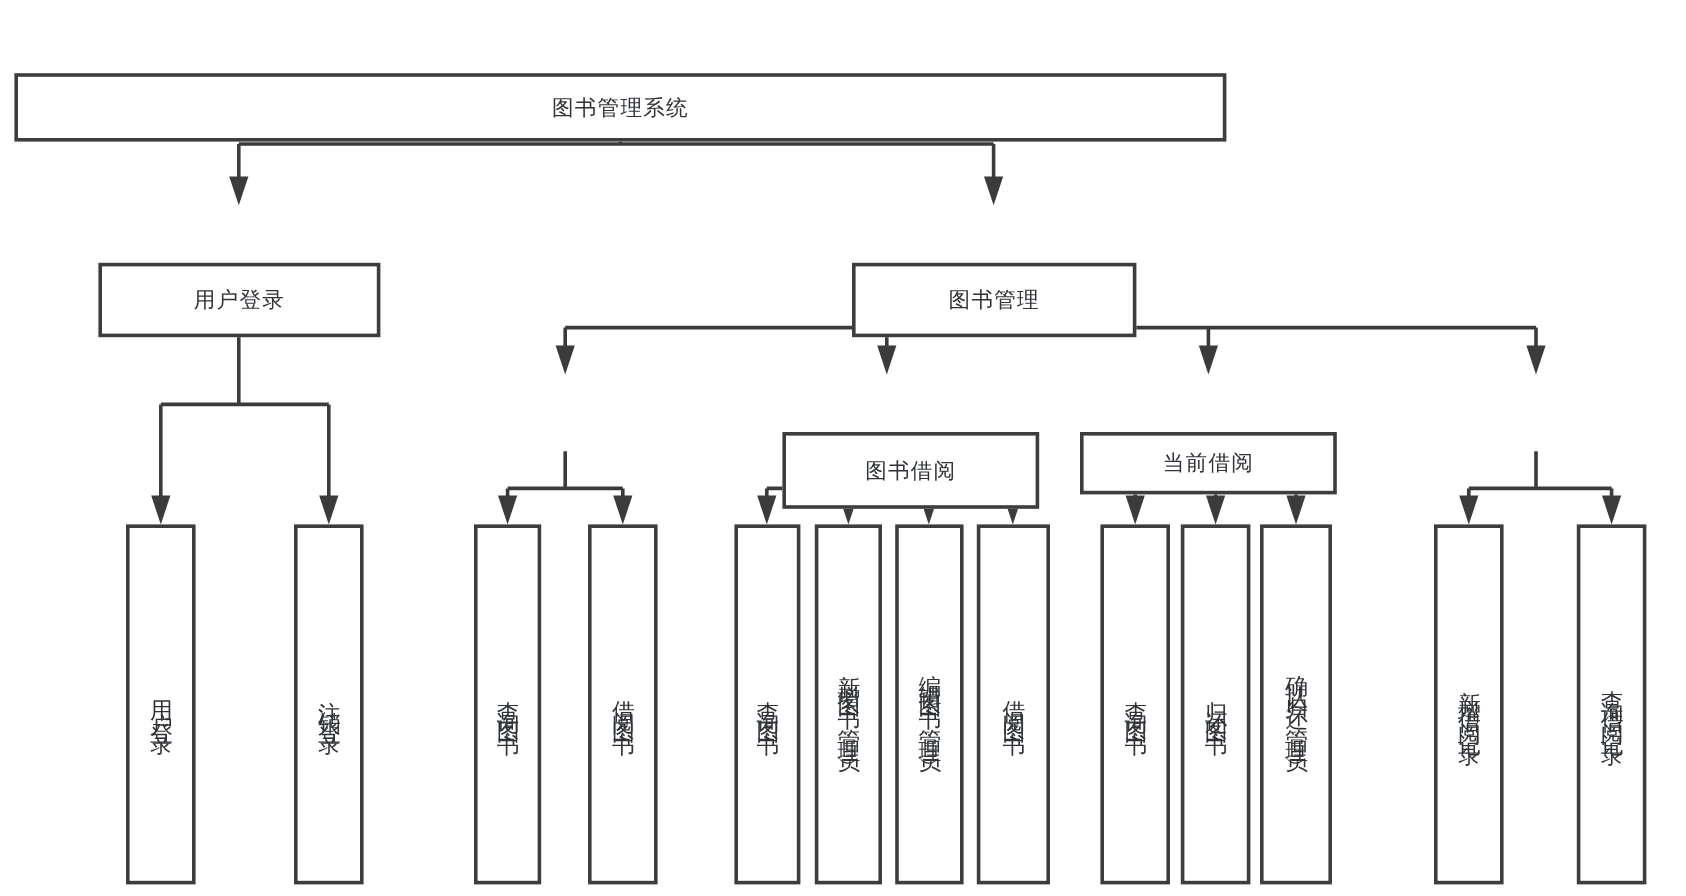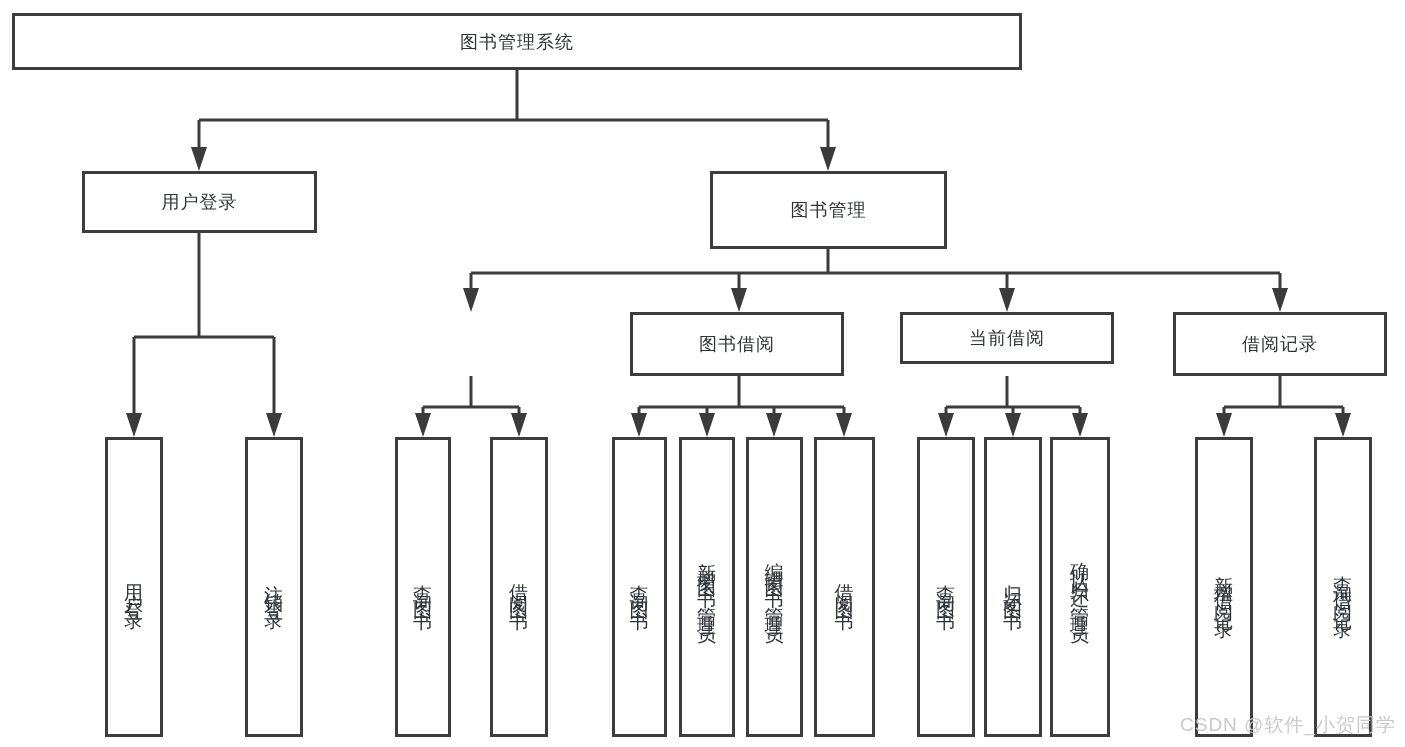--- a/index.html
+++ b/index.html
@@ -39,20 +39,21 @@
     background: #ffffff;
     display: flex;
     align-items: center;
     justify-content: center;
     color: #2f3337;
   }
   .box-h {
     font-size: 18px;
     letter-spacing: 1px;
     white-space: nowrap;
+    margin-top: 48px;
   }
   .box-v .vtext {
     writing-mode: vertical-rl;
     text-orientation: mixed;
     font-size: 19px;
     line-height: 1;
     letter-spacing: 9px;
     white-space: nowrap;
     color: #2f3337;
   }
@@ -108,32 +109,29 @@
     <polygon points="1335,413 1351,413 1343,437"></polygon>
   </svg>
 
   <div class="box box-h" style="left:12px; top:13px; width:1010px; height:57px;">
     <span>图书管理系统</span>
   </div>
 
   <div class="box box-h" style="left:82px; top:171px; width:235px; height:62px;">
     <span>用户登录</span>
   </div>
-  <div class="box box-h" style="left:710px; top:171px; width:237px; height:78px;">
+  <div class="box box-h" style="left:710px; top:171px; width:237px; height:62px;">
     <span>图书管理</span>
   </div>
 
-  <div class="box box-h" style="left:630px; top:312px; width:214px; height:64px;">
+  <div class="box box-h" style="left:652px; top:312px; width:214px; height:64px;">
     <span>图书借阅</span>
   </div>
   <div class="box box-h" style="left:900px; top:312px; width:214px; height:52px;">
     <span>当前借阅</span>
-  </div>
-  <div class="box box-h" style="left:1173px; top:312px; width:214px; height:64px;">
-    <span>借阅记录</span>
   </div>
 
   <div class="box box-v" style="left:105px; top:437px; width:58px; height:300px;">
     <span class="vtext">用户登录</span>
   </div>
   <div class="box box-v" style="left:245px; top:437px; width:58px; height:300px;">
     <span class="vtext">注销登录</span>
   </div>
 
   <div class="box box-v" style="left:395px; top:437px; width:56px; height:300px;">
@@ -166,15 +164,14 @@
     <span class="vtext">确认归还（管理员）</span>
   </div>
 
   <div class="box box-v" style="left:1195px; top:437px; width:58px; height:300px;">
     <span class="vtext">新增借阅记录</span>
   </div>
   <div class="box box-v" style="left:1314px; top:437px; width:58px; height:300px;">
     <span class="vtext">查询借阅记录</span>
   </div>
 
-  <div class="watermark">CSDN @软件_小贺同学</div>
 
 </div>
 
 </body></html>

